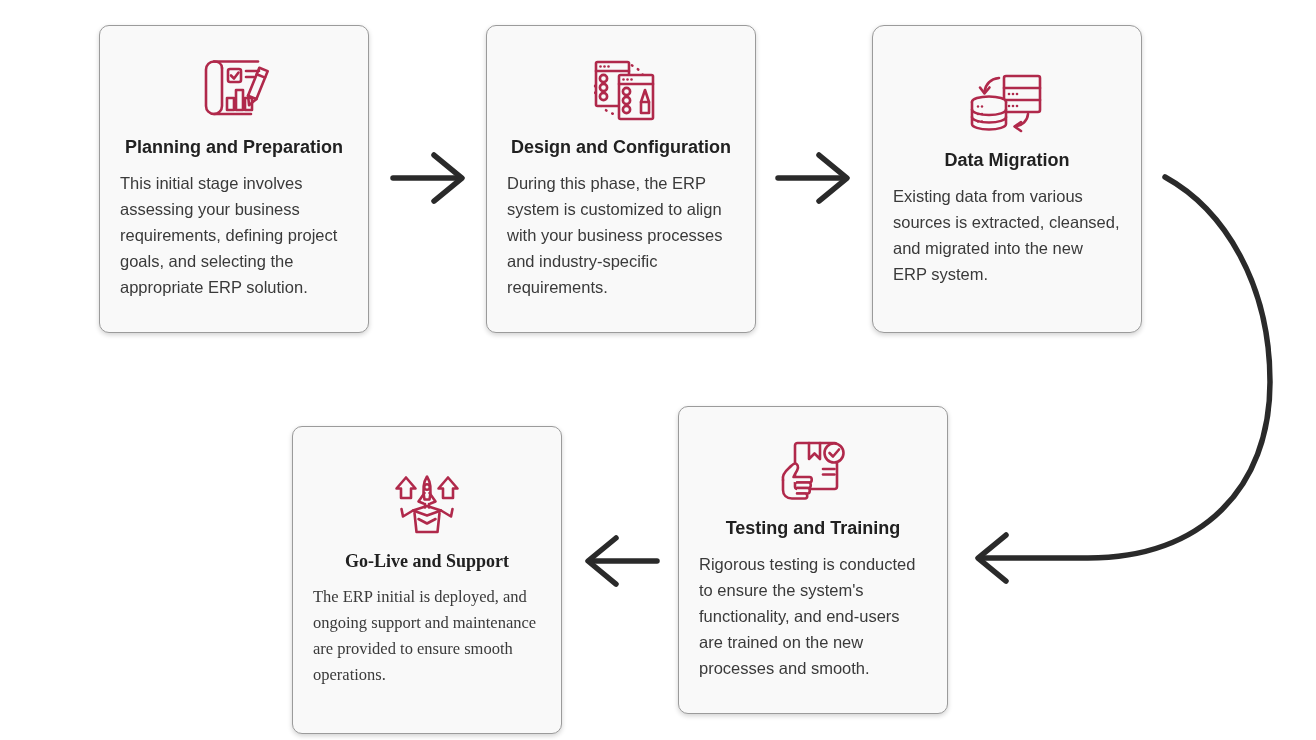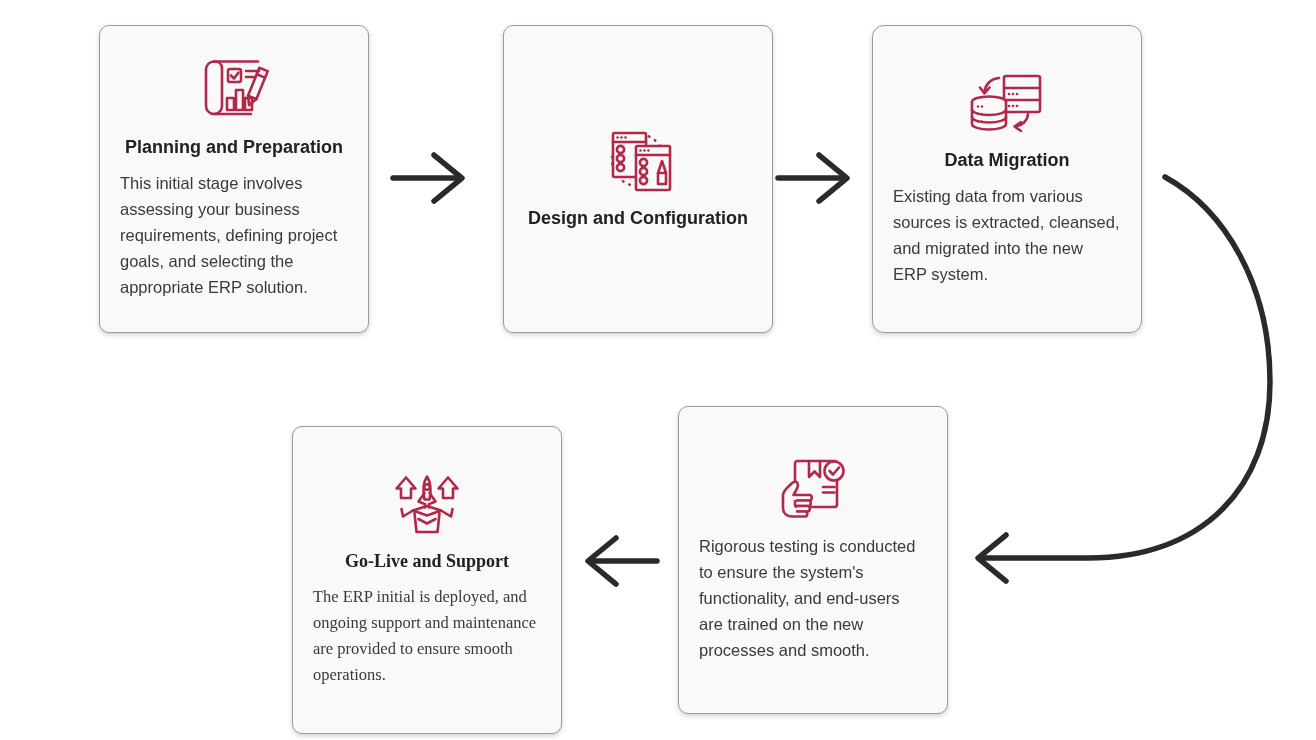--- a/index.html
+++ b/index.html
@@ -17,21 +17,21 @@
   .card h3 {
     margin:14px 0 0; width:100%; text-align:center;
     font-size:18px; line-height:22px; font-weight:bold; color:#212121;
   }
   .card p {
     margin:12px 0 0; width:100%; text-align:left;
     font-size:16.5px; line-height:26px; color:#3a3a3a;
   }
 
   .pos-c1 { left:99px;  top:25px; }
-  .pos-c2 { left:503px; top:25px;align-items:center; }
+  .pos-c2 { left:486px; top:25px;align-items:center; }
   .pos-c3 { left:872px; top:25px;border-radius:12px; }
   .pos-c4 { left:678px; top:406px; }
   .pos-c5 { left:292px; top:426px;font-family:Liberation Serif, serif; }
 
   .flow-arrow { position:absolute; }
   .flow-arrow path, .flow-arrow line, .flow-arrow polyline {
     fill:none; stroke:#2a2a2a; stroke-width:5.5; stroke-linecap:round; stroke-linejoin:round;
   }
 
   .step-icon path, .step-icon rect, .step-icon line, .step-icon polyline, .step-icon ellipse, .step-icon circle {
@@ -88,20 +88,21 @@
         <circle class="dot" cx="48.5" cy="21.5" r="1.3"></circle>
         <circle class="dot" cx="52.5" cy="21.5" r="1.3"></circle>
         <circle cx="47.5" cy="33.5" r="3.6"></circle>
         <circle cx="47.5" cy="42.5" r="3.6"></circle>
         <circle cx="47.5" cy="51.5" r="3.6"></circle>
         <path d="M62,44 L66,32 L70,44"></path>
         <rect x="62" y="44" width="8" height="11"></rect>
       </svg>
     </div>
     <h3>Design and Configuration</h3>
+    <p>During this phase, the ERP system is customized to align with your business processes and industry-specific requirements.</p>
   </div>
 
   <div class="card pos-c3">
     <div class="icon-box">
       <svg class="step-icon" width="84" height="62" viewBox="0 0 84 62">
         <rect x="39" y="4" width="36" height="36" rx="2"></rect>
         <path d="M39,16 H75"></path>
         <path d="M39,28 H75"></path>
         <circle class="dot" cx="44" cy="22" r="1.3"></circle>
         <circle class="dot" cx="48" cy="22" r="1.3"></circle>
@@ -137,20 +138,21 @@
         <circle class="fillbg" cx="63" cy="13" r="9.5"></circle>
         <path d="M58.5,13 L62,16.5 L68,9.5"></path>
         <path d="M52,29 H63.5"></path>
         <path d="M52,34.5 H63.5"></path>
         <path class="fillbg" d="M12,40 C11,35 14,31.5 18,28 C21,25.5 23,22 25.5,24 C28,26 26.5,30.5 24,34 L22.5,37 H38.5 C41.5,37 41.5,42.5 38.5,42.5 H26"></path>
         <path class="fillbg" d="M26,42.5 H37.5 C40.5,42.5 40.5,48 37.5,48 H26"></path>
         <path class="fillbg" d="M26,48 H36.5 C39.5,48 39.5,53.5 36.5,53.5 H26"></path>
         <path class="fillbg" d="M26,53.5 H34 C37,53.5 37,58.5 34,58.5 H21 C15.5,58.5 12,55 12,50 L12,40"></path>
       </svg>
     </div>
+    <h3>Testing and Training</h3>
     <p>Rigorous testing is conducted to ensure the system's functionality, and end-users are trained on the new processes and smooth.</p>
   </div>
 
   <div class="card pos-c5">
     <div class="icon-box">
       <svg class="step-icon" width="84" height="62" viewBox="0 0 84 62">
         <path d="M16,25 V15.5 H11.5 L21,4.5 L30.5,15.5 H26 V25 Z"></path>
         <path d="M58,25 V15.5 H53.5 L63,4.5 L72.5,15.5 H68 V25 Z"></path>
         <path d="M42,3.5 C38.5,9 37.5,17 39.5,26.5 L44.5,26.5 C46.5,17 45.5,9 42,3.5 Z"></path>
         <circle cx="42" cy="14" r="2.8"></circle>

